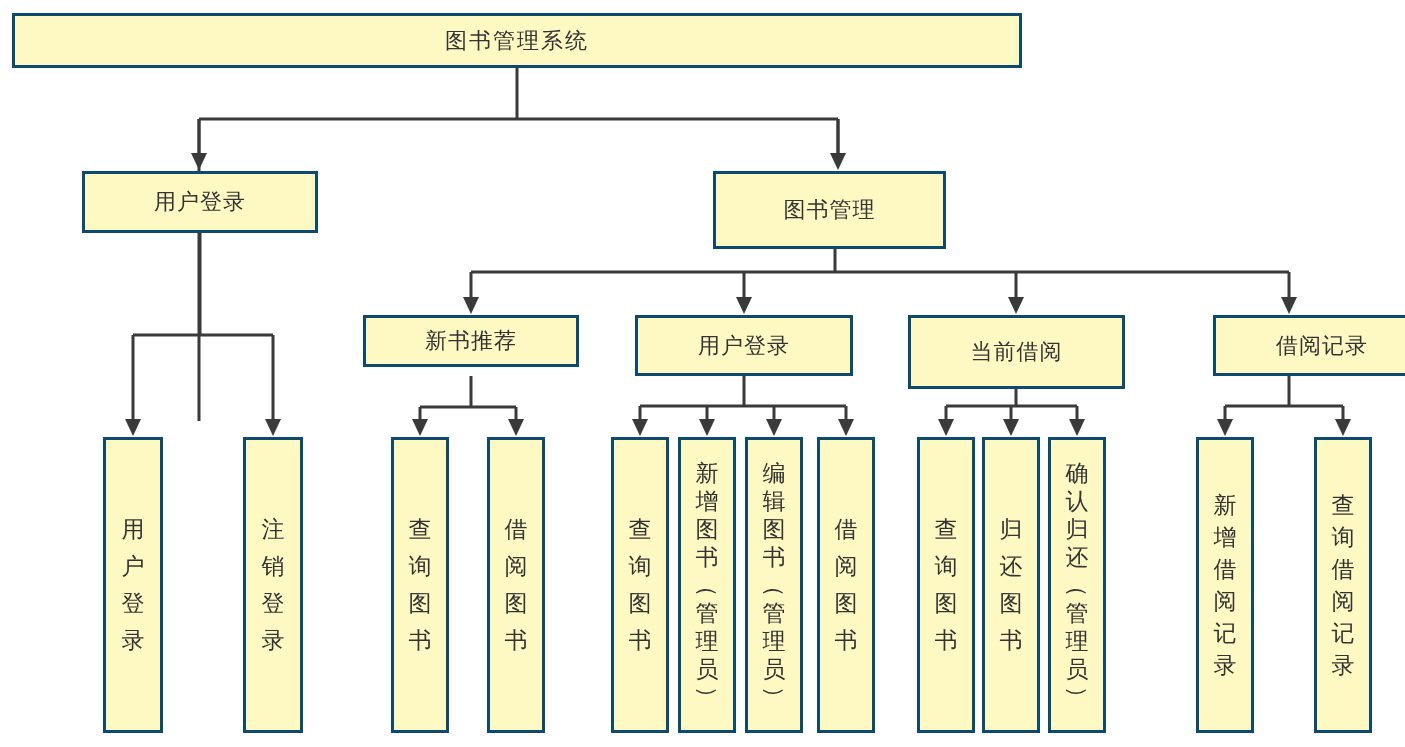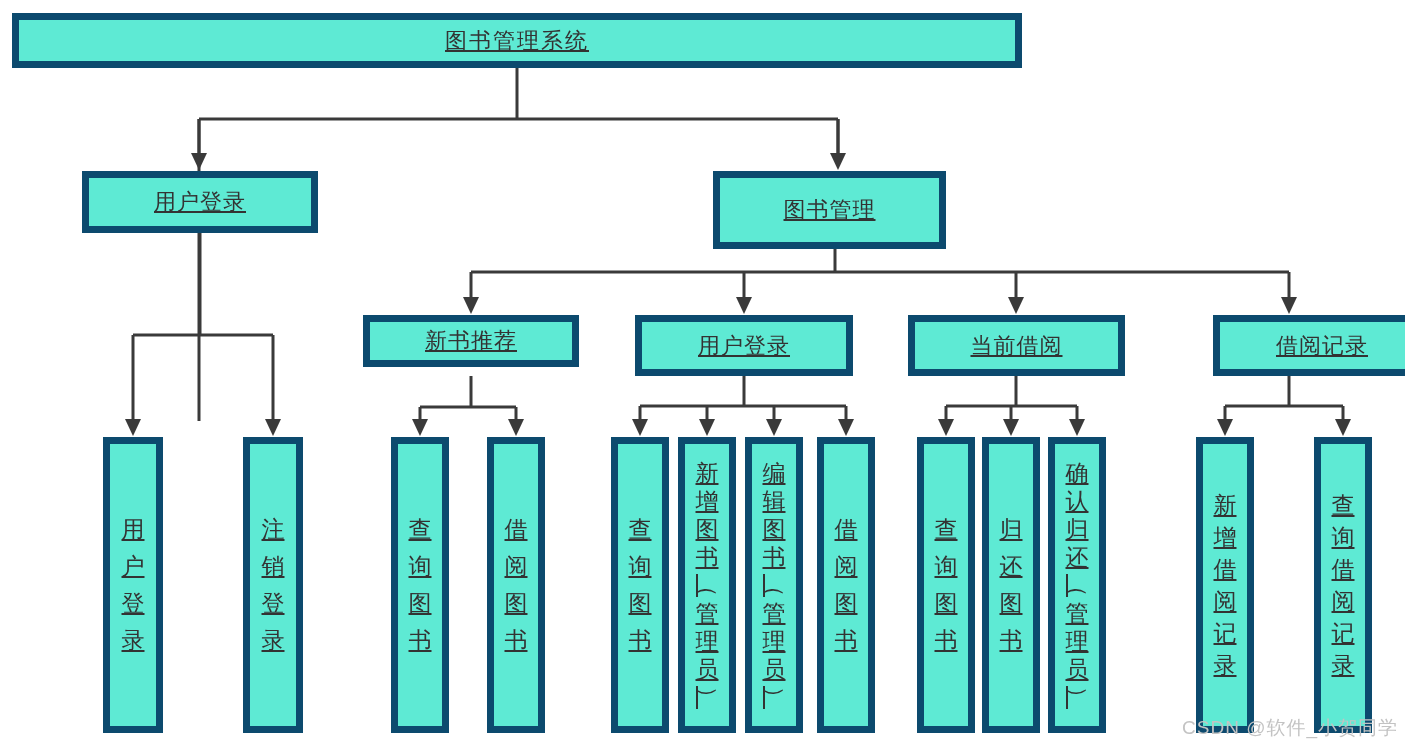--- a/index.html
+++ b/index.html
@@ -2,24 +2,23 @@
 <html><head>
 <meta charset="utf-8">
 <style>
   html,body{margin:0;padding:0;background:#ffffff;}
   .stage{
     position:relative;width:1405px;height:747px;background:#ffffff;overflow:hidden;
     font-family:"Liberation Sans","DejaVu Sans",sans-serif;color:#333333;
   }
   .connectors{position:absolute;left:0;top:0;z-index:1;}
   .node{
-    position:absolute;box-sizing:border-box;background:#5eead4;
-    border:7px solid #0c4a6e;display:flex;align-items:center;justify-content:center;
+    position:absolute;box-sizing:border-box;background:#fef9c3;
+    border:3px solid #0c4a6e;display:flex;align-items:center;justify-content:center;
     z-index:2;
-    text-decoration:underline;
   }
   .hlabel{font-size:22px;letter-spacing:1px;white-space:nowrap;text-align:right;}
   .root-label{font-size:22px;letter-spacing:2px;}
   .vtext{
     display:flex;flex-direction:column;align-items:center;justify-content:center;
     height:100%;width:100%;font-size:23px;
   }
   .vtext span{line-height:1;display:block;}
   .vtext span.rot{transform:rotate(90deg);}
   .watermark{
@@ -86,21 +85,21 @@
   <div class="node" style="left:713px;top:171px;width:233px;height:78px">
     <span class="hlabel">图书管理</span>
   </div>
 
   <div class="node" style="left:363px;top:315px;width:216px;height:52px">
     <span class="hlabel">新书推荐</span>
   </div>
   <div class="node" style="left:635px;top:315px;width:218px;height:61px">
     <span class="hlabel">用户登录</span>
   </div>
-  <div class="node" style="left:908px;top:315px;width:217px;height:61px">
+  <div class="node" style="left:908px;top:315px;width:217px;height:74px">
     <span class="hlabel">当前借阅</span>
   </div>
   <div class="node" style="left:1213px;top:315px;width:218px;height:61px">
     <span class="hlabel">借阅记录</span>
   </div>
 
   <div class="node" style="left:103px;top:437px;width:60px;height:296px">
     <div class="vtext" style="gap: 14px;">
         <span>用</span>
         <span>户</span>
@@ -221,15 +220,14 @@
     <div class="vtext" style="gap: 9px;">
         <span>查</span>
         <span>询</span>
         <span>借</span>
         <span>阅</span>
         <span>记</span>
         <span>录</span>
       </div>
   </div>
 
-  <div class="watermark">CSDN @软件_小贺同学</div>
 
 </div>
 
 </body></html>

